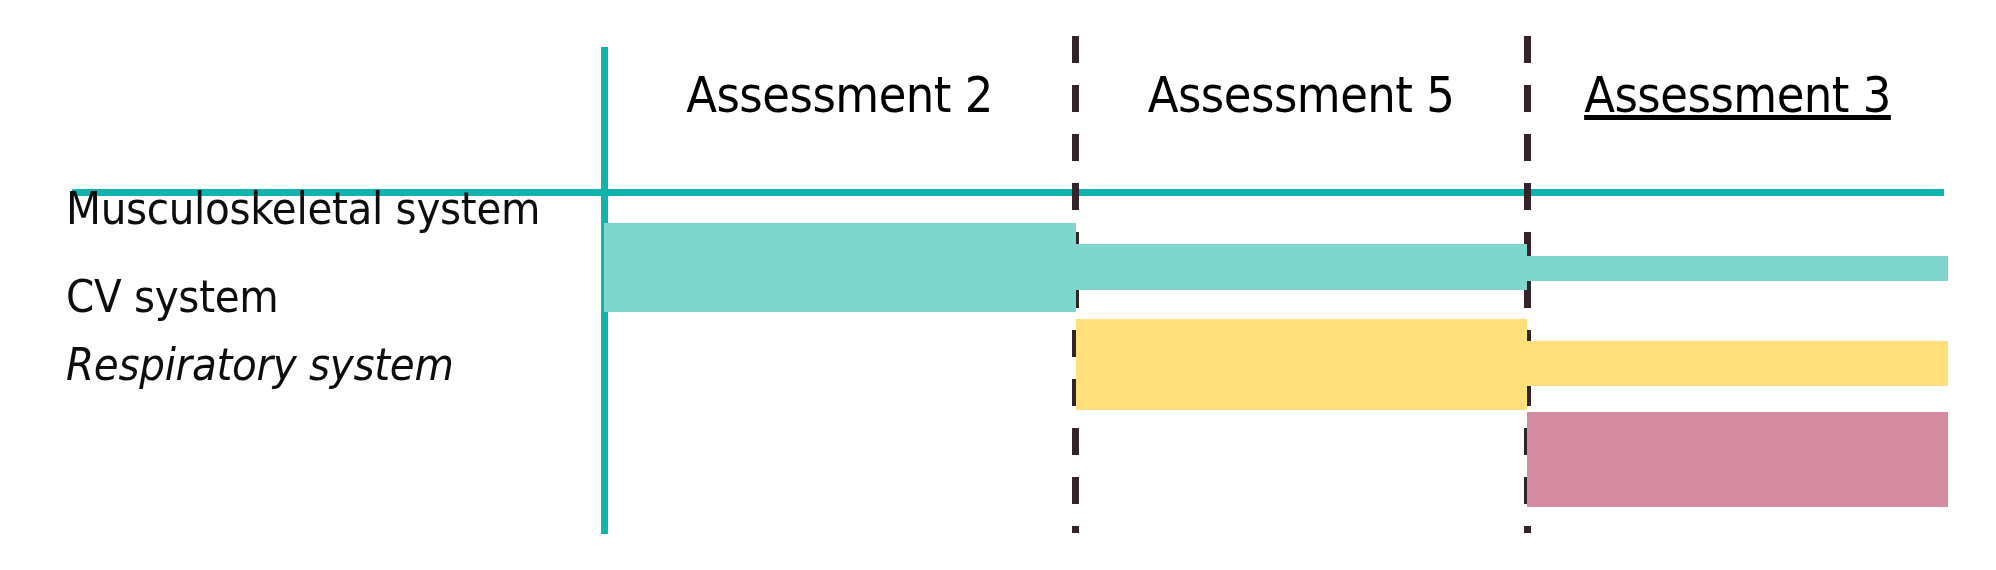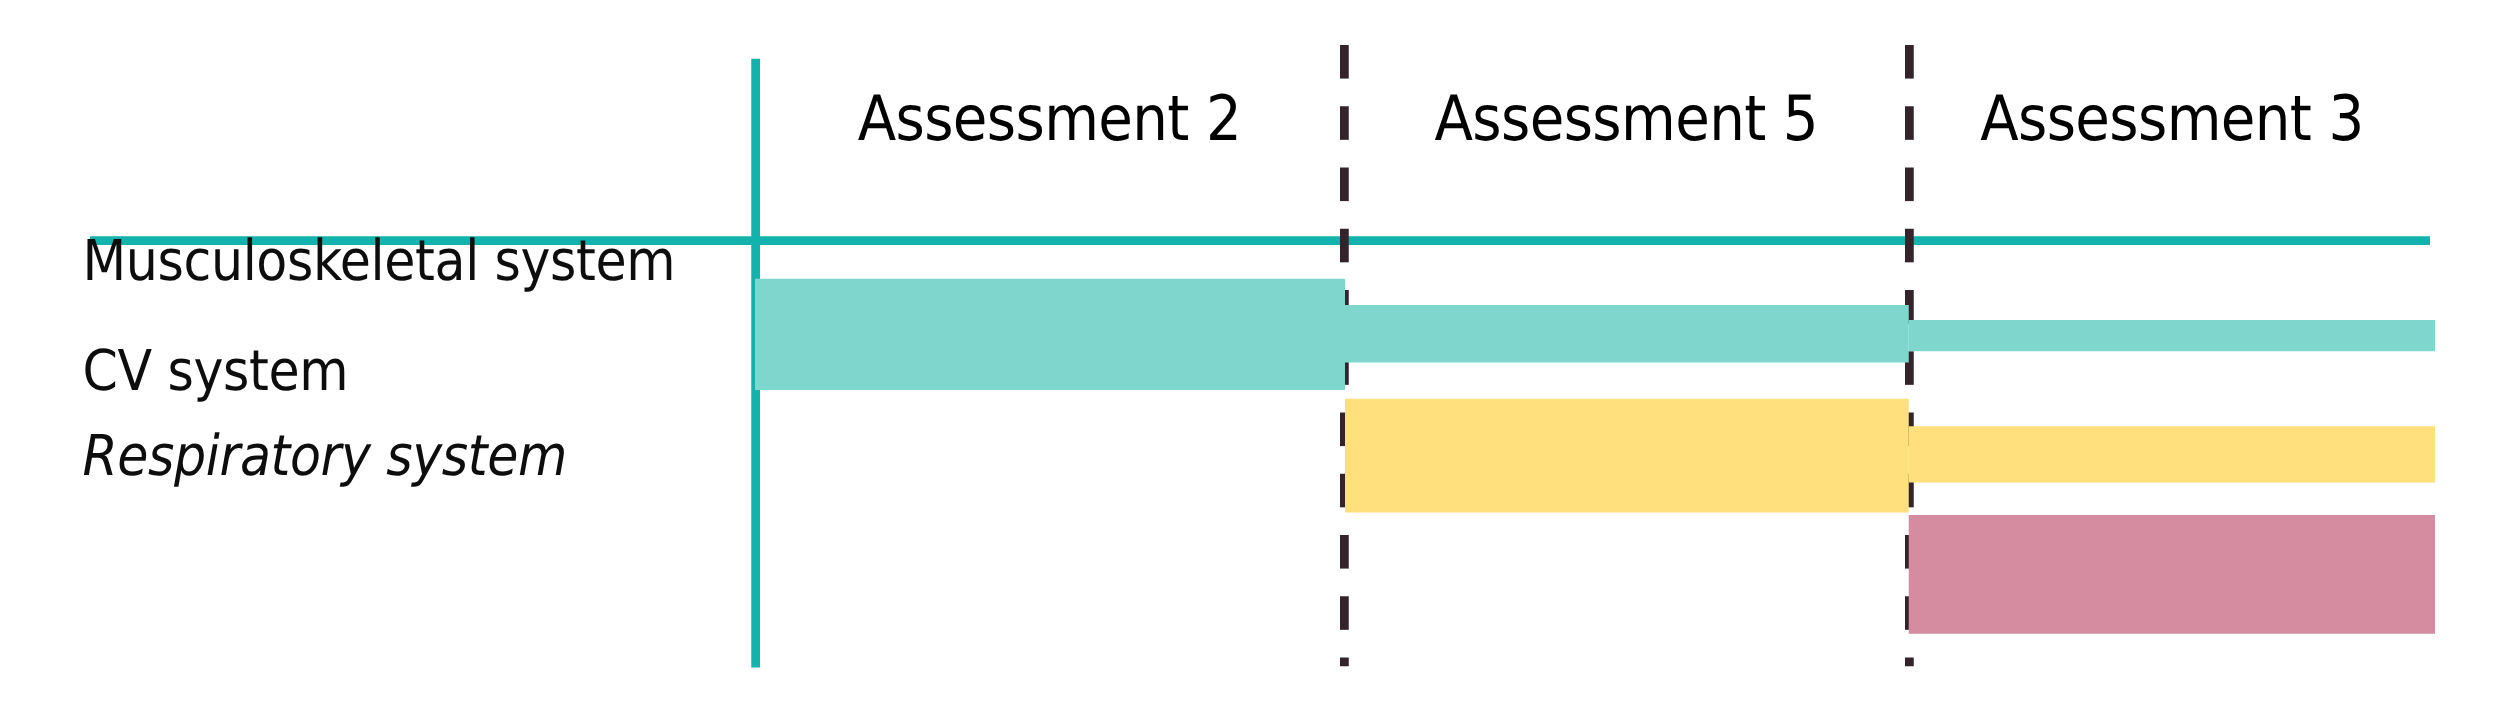--- a/index.html
+++ b/index.html
@@ -75,21 +75,21 @@
 </style>
 </head>
 <body>
 
 <div id="canvas">
 
   <div class="col-head" style="left:604px; width:471px;">Assessment 2</div>
 
   <div class="col-head" style="left:1075px; width:452px;">Assessment 5</div>
 
-  <div class="col-head" style="left:1527px; width:421px;">Assessment 3</div>
+  <div class="col-head" style="left:1527px; width:421px;text-decoration:underline;">Assessment 3</div>
 
   <div class="axis-vline" style="left:601px; top:47px; width:7px; height:487px;"></div>
 
   <div class="axis-hline" style="left:72px; top:189px; width:1872px; height:7px;"></div>
 
   <div class="dash-vline" style="left:1072px; top:36px; height:497px;"></div>
 
   <div class="dash-vline" style="left:1524px; top:36px; height:497px;"></div>
 
   <div class="row-label" style="top:181px;">Musculoskeletal system</div>

